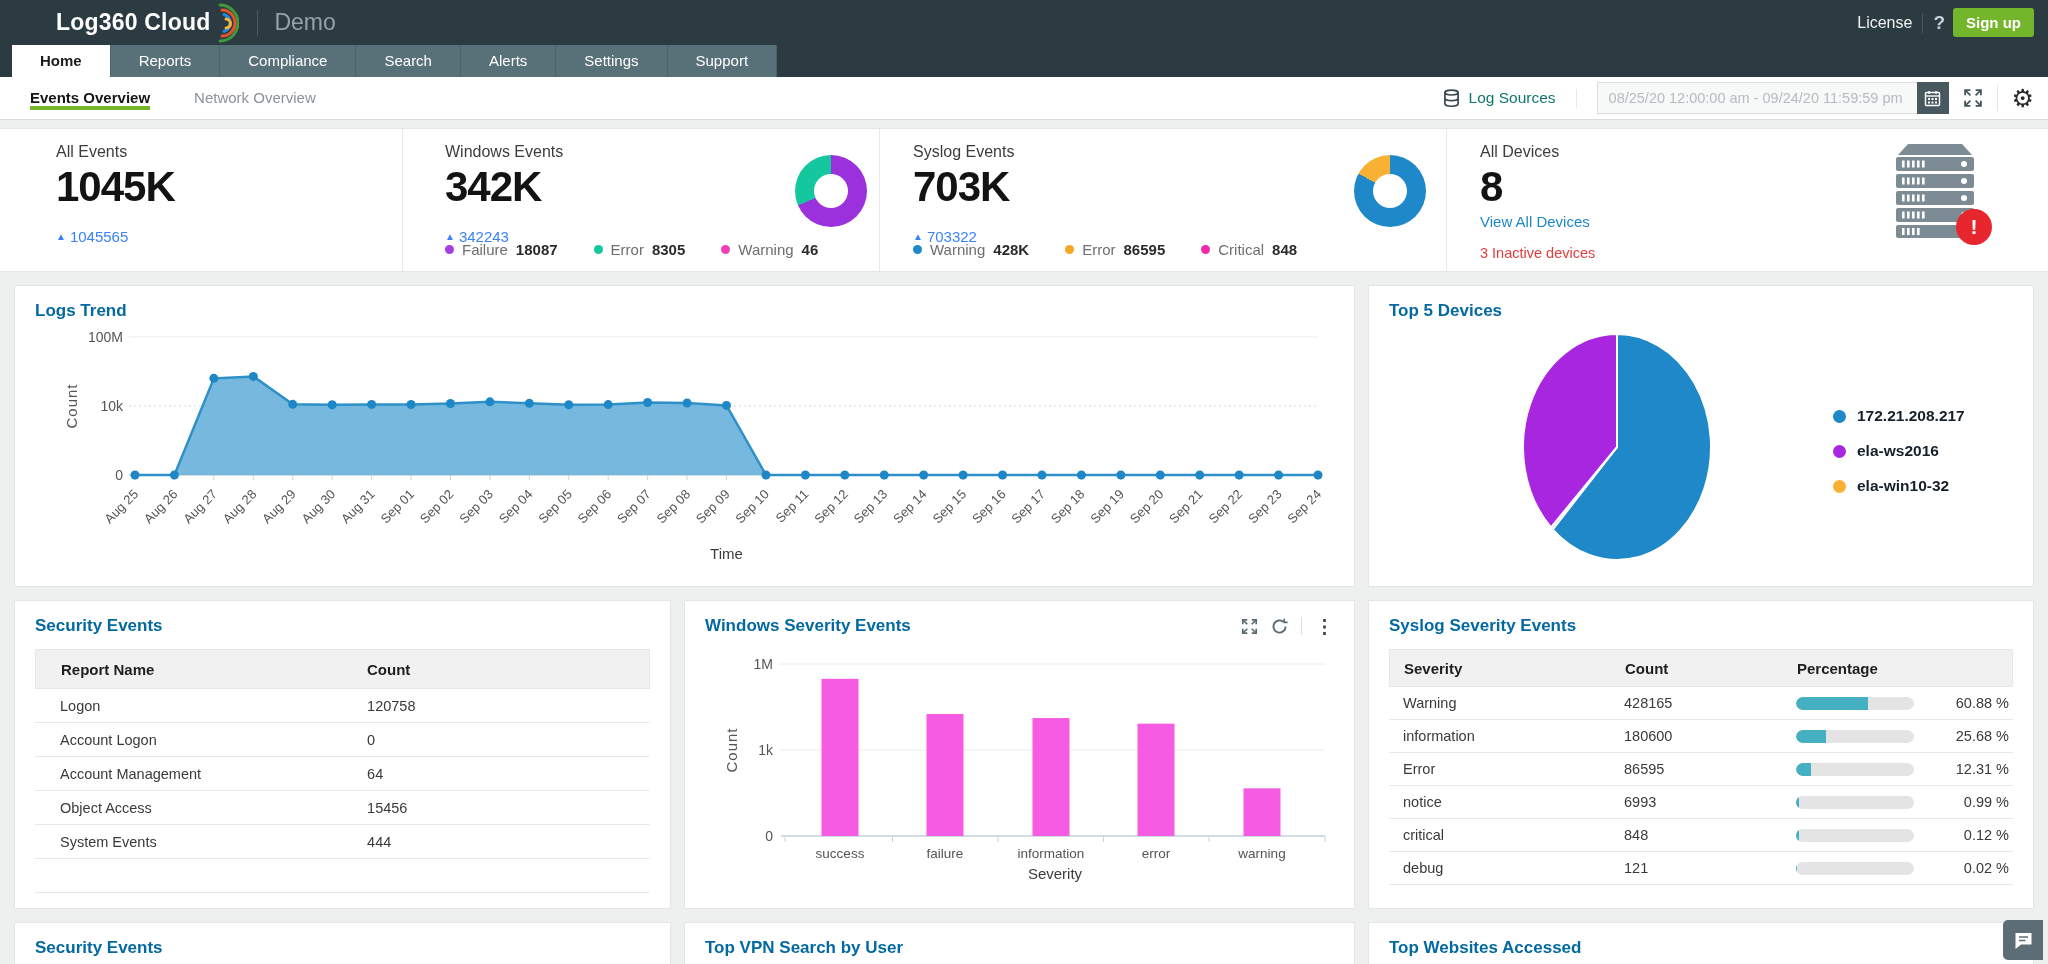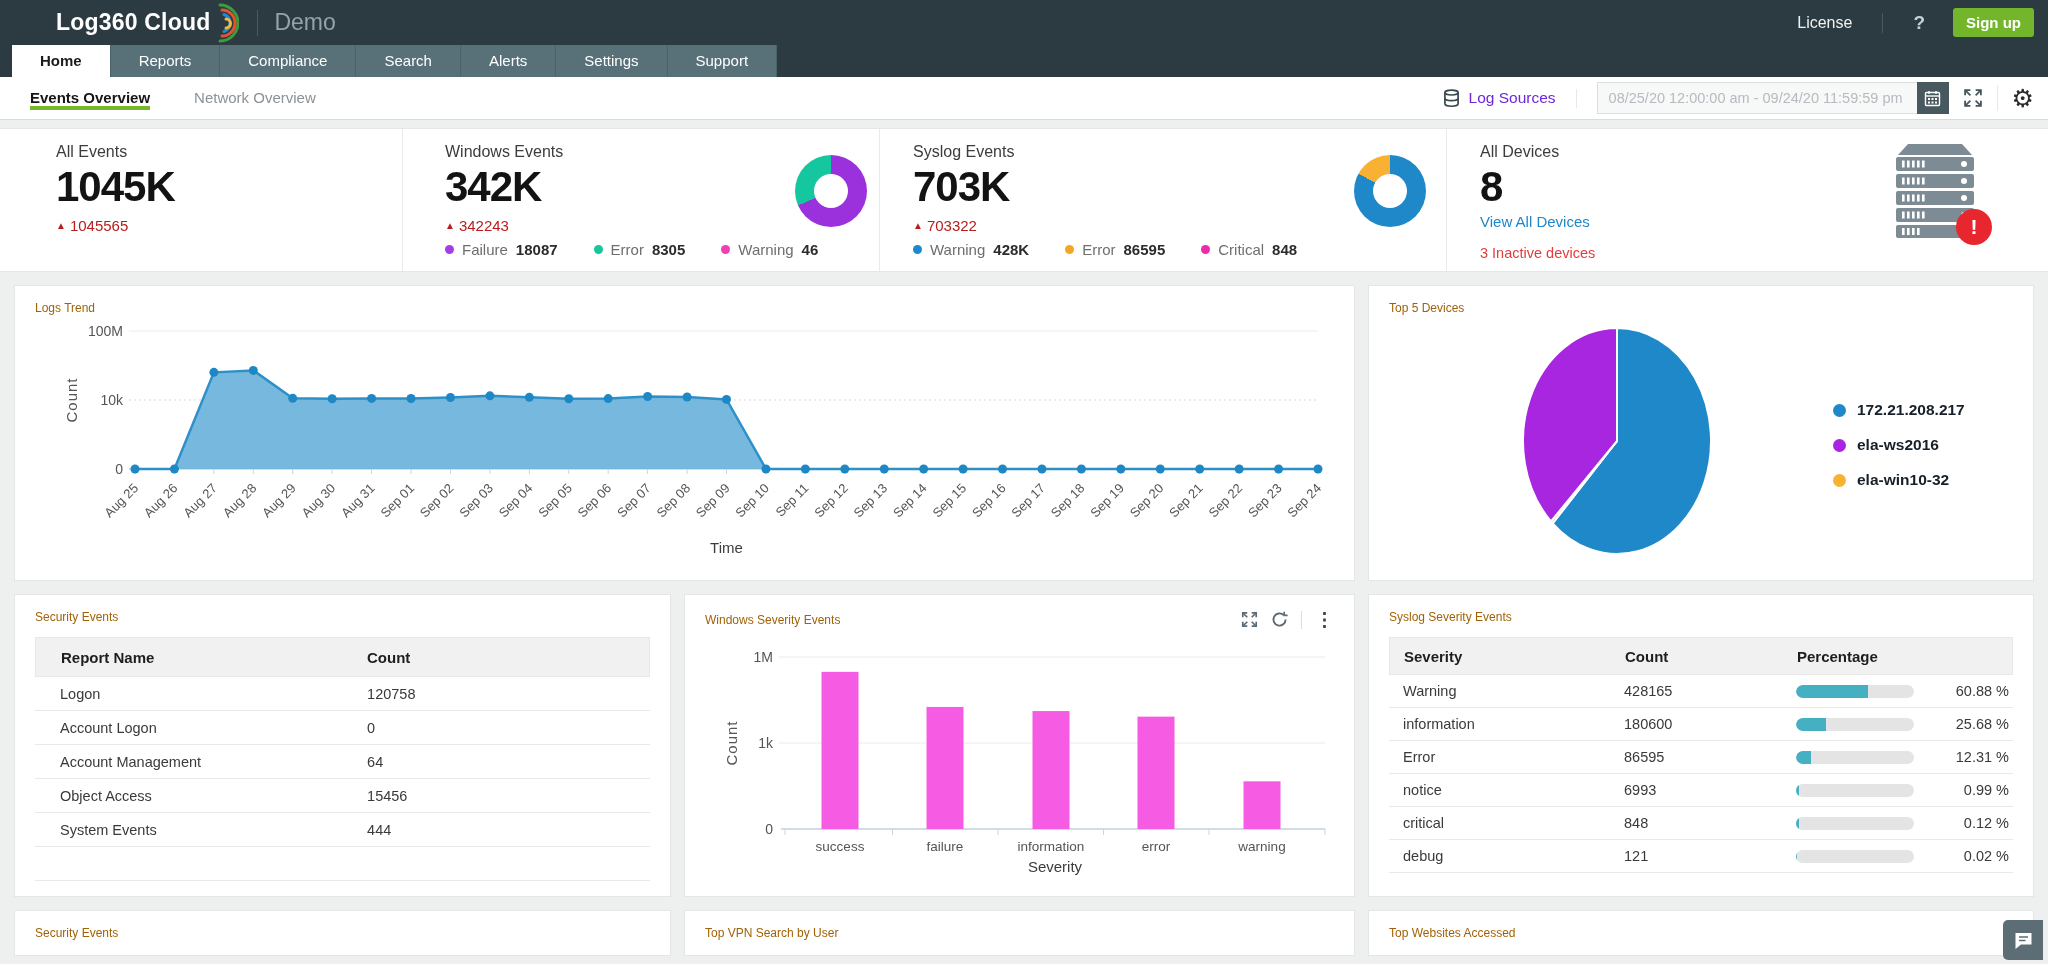--- a/index.html
+++ b/index.html
@@ -5,54 +5,54 @@
   * { margin:0; padding:0; box-sizing:border-box; }
   body { font-family:"Liberation Sans", sans-serif; background:#eef0f0; }
   .app { position:relative; width:2048px; height:964px; background:#eef0f0; overflow:hidden; }
 
   
   .topbar { height:45px; background:#2c3b42; display:flex; align-items:center; padding:0 14px 0 56px; }
   .logo-text { color:#fff; font-size:23px; font-weight:bold; letter-spacing:.2px; }
   .logo-arc { margin:0 2px 0 3px; }
   .v-sep { width:1px; height:26px; background:#4a5a61; margin:0 16px; }
   .workspace { color:#95a2a8; font-size:23px; }
-  .topbar-right { margin-left:auto; display:flex; align-items:center; gap:28px; }
+  .topbar-right { margin-left:auto; display:flex; align-items:center; gap:8px; }
   .license { color:#eef2f3; font-size:16px; cursor:pointer; }
   .help { color:#c7d0d4; font-size:19px; font-weight:bold; cursor:pointer; }
   .signup { background:#74b62b; color:#fff; font-size:15px; font-weight:bold; padding:6px 13px; border-radius:3px; cursor:pointer; }
 
   
   .tabs { height:32px; background:#2c3b42; display:flex; padding-left:12px; }
   .tab { background:#587078; color:#ffffff; font-size:15px; line-height:32px; padding:0 28px; border-right:1px solid #4a626c; cursor:pointer; }
   .tab.active { background:#fff; color:#1c1c1c; font-weight:bold; }
 
   
   .subnav { height:43px; background:#fff; border-bottom:1px solid #d9dcdd; display:flex; align-items:center; }
   .snav-left { display:flex; padding-left:30px; gap:44px; }
   .snav-item { font-size:15px; color:#8b9196; display:flex; align-items:center; border-bottom:4px solid transparent; padding-top:3px; cursor:pointer; }
   .snav-item.active { color:#161616; font-weight:bold; border-color:#76b82a; }
   .snav-right { margin-left:auto; display:flex; align-items:center; padding-right:14px; }
-  .log-sources { display:flex; align-items:center; gap:9px; padding:0 20px; font-size:15.5px; color:#6d28d9; cursor:pointer; height:100%; border-right:1px solid #e6e9ea; }
+  .log-sources { display:flex; align-items:center; gap:9px; padding:0 20px; font-size:15.5px; color:#0f766e; cursor:pointer; height:100%; border-right:1px solid #e6e9ea; }
   .date-wrap { display:flex; margin-left:20px; cursor:pointer; }
   .date-input { width:320px; height:32px; background:#f7f8f8; border:1px solid #dcdfe0; border-right:none; color:#b5bbbf; font-size:14.5px; display:flex; align-items:center; padding:0 11px; white-space:nowrap; }
   .cal-btn { width:32px; height:32px; background:#47585f; display:flex; align-items:center; justify-content:center; cursor:pointer; }
   .expand-btn { padding:0 14px; display:flex; align-items:center; cursor:pointer; }
   .gear-btn { padding-left:14px; border-left:1px solid #e6e9ea; font-size:25px; color:#2b2b2b; display:flex; align-items:center; height:26px; cursor:pointer; }
 
   
   .statsband { margin-top:8px; background:#fff; border-top:1px solid #e5e7e8; border-bottom:1px solid #e5e7e8; height:144px; display:flex; }
   .stat { position:relative; border-right:1px solid #e8eaeb; padding-top:14px; }
   .stat:last-child { border-right:none; }
   .s1 { width:403px; padding-left:56px; }
   .s2 { width:477px; padding-left:42px; }
   .s3 { width:567px; padding-left:33px; }
   .s4 { flex:1; padding-left:33px; }
   .stat-label { font-size:16px; color:#3c3c3c; }
   .stat-value { font-size:42px; font-weight:bold; color:#131313; margin-top:4px; letter-spacing:-1px; line-height:1.05; }
-  .stat-delta { margin-top:8px; font-size:15px; color:#b91c1c; }
+  .stat-delta { margin-top:19px; font-size:15px; color:#3b82f6; }
   .stat-delta .tri { font-size:10px; margin-right:4px; vertical-align:2px; }
   .legend-row { position:absolute; bottom:13px; left:42px; display:flex; gap:36px; white-space:nowrap; }
   .s3 .legend-row { left:33px; }
   .leg-item { font-size:15px; color:#6e6e6e; display:flex; align-items:center; gap:8px; }
   .leg-dot { width:9px; height:9px; border-radius:50%; flex:0 0 auto; }
   .leg-val { color:#2b2b2b; font-weight:bold; }
   .donut { position:absolute; top:26px; width:72px; height:72px; border-radius:50%; }
   .donut .hole { position:absolute; left:19px; top:19px; width:34px; height:34px; border-radius:50%; background:#fff; }
   .s2 .donut { right:12px; }
   .s3 .donut { right:20px; }
@@ -62,21 +62,21 @@
   .alert-badge { position:absolute; right:-10px; bottom:2px; width:36px; height:36px; border-radius:50%; background:#e8262d; color:#fff; font-size:21px; font-weight:bold; display:flex; align-items:center; justify-content:center; }
 
   
   .main { padding:13px 14px; }
   .row1 { display:grid; grid-template-columns:1341px 1fr; gap:13px; margin-bottom:13px; }
   .row2 { display:grid; grid-template-columns:657px 671px 1fr; gap:13px; margin-bottom:13px; }
   .row3 { display:grid; grid-template-columns:657px 671px 1fr; gap:13px; }
   .card { background:#fff; border:1px solid #e3e5e6; overflow:hidden; }
   .r1 { height:296px; } .r2 { height:288px; } .r3 { height:70px; }
   .card-pad { padding:15px 20px; height:100%; }
-  .card-title { font-size:12px; font-weight:normal; color:#a16207; }
+  .card-title { font-size:17px; font-weight:bold; color:#0369a1; }
   .card-head { display:flex; align-items:center; justify-content:space-between; }
   .tool-icons { display:flex; align-items:center; gap:13px; }
   .tool-icons .sep { width:1px; height:18px; background:#ddd; }
   .kebab { font-size:19px; color:#444; font-weight:bold; cursor:pointer; line-height:1; }
   .tool-btn { cursor:pointer; display:flex; }
 
   .pie-flex { display:flex; align-items:center; }
   .pie-legend { margin-left:34px; display:flex; flex-direction:column; gap:17px; margin-top:10px; }
   .pie-leg-item { display:flex; align-items:center; gap:11px; font-size:15.5px; font-weight:bold; color:#15202a; }
   .pie-leg-item .leg-dot { width:13px; height:13px; }

